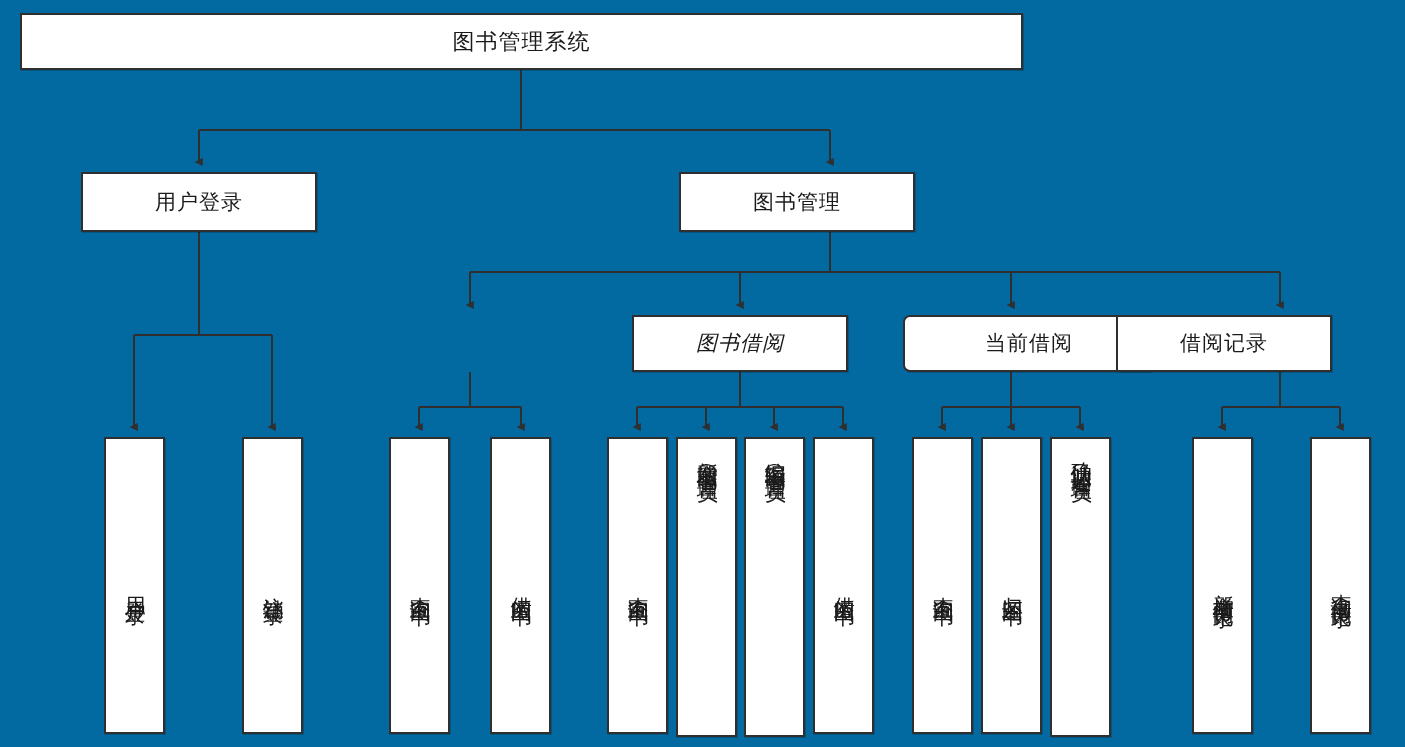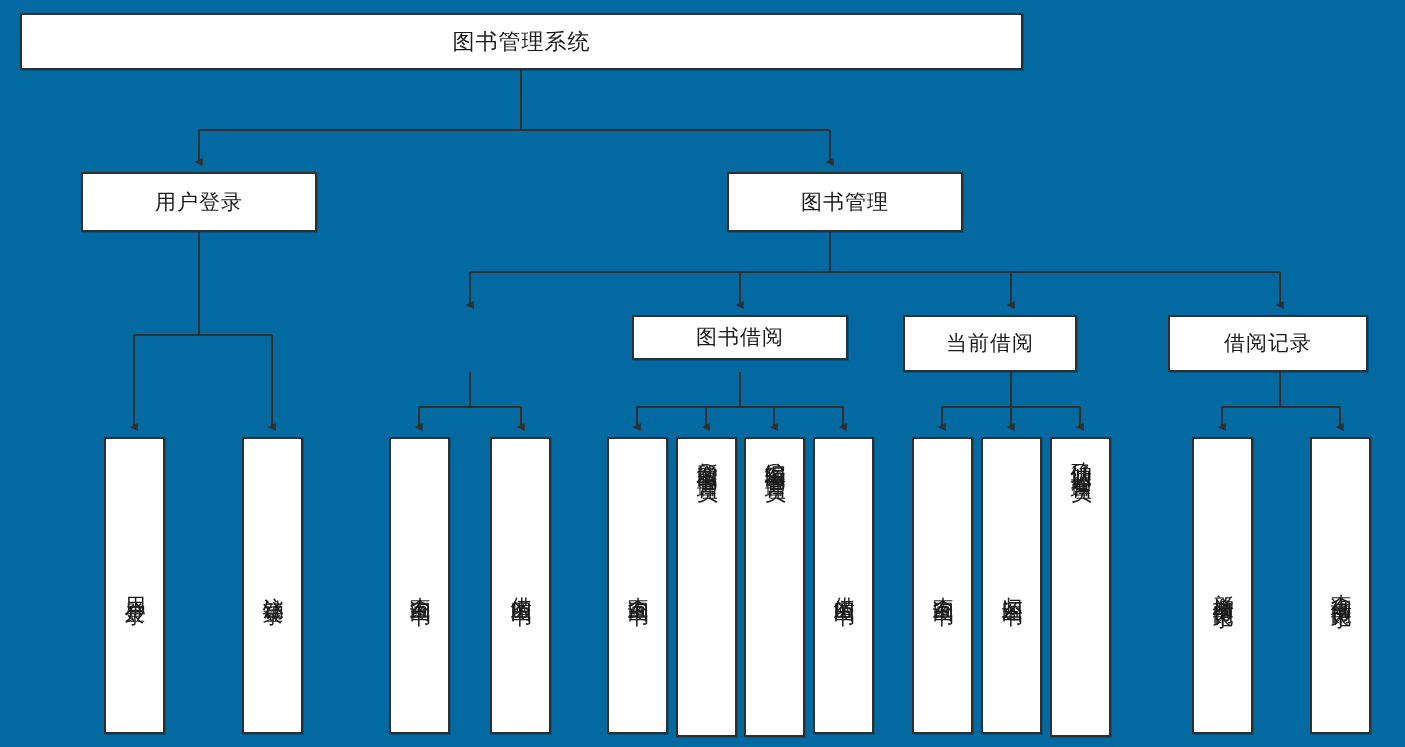--- a/index.html
+++ b/index.html
@@ -126,31 +126,31 @@
     </g>
   </svg>
 
   <div class="node root" style="left:20px; top:13px; width:1003px; height:57px;">
     <span class="label">图书管理系统</span>
   </div>
 
   <div class="node branch" style="left:81px; top:172px; width:236px; height:60px;">
     <span class="label">用户登录</span>
   </div>
-  <div class="node branch" style="left:727px; top:172px; width:236px; height:60px;">
+  <div class="node branch" style="left:679px; top:172px; width:236px; height:60px;">
     <span class="label">图书管理</span>
   </div>
 
-  <div class="node branch" style="left:632px; top:315px; width:216px; height:45px;">
+  <div class="node branch" style="left:632px; top:315px; width:216px; height:57px;font-style:italic;">
     <span class="label">图书借阅</span>
   </div>
-  <div class="node branch" style="left:903px; top:315px; width:174px; height:57px;">
+  <div class="node branch" style="left:903px; top:315px; width:252px; height:57px;border-radius:7px;">
     <span class="label">当前借阅</span>
   </div>
-  <div class="node branch" style="left:1168px; top:315px; width:200px; height:57px;">
+  <div class="node branch" style="left:1116px; top:315px; width:216px; height:57px;">
     <span class="label">借阅记录</span>
   </div>
 
   <div class="node leaf centered" style="left:104px; top:437px; width:61px; height:297px;">
     <span class="label">用户登录</span>
   </div>
   <div class="node leaf centered" style="left:242px; top:437px; width:61px; height:297px;">
     <span class="label">注销登录</span>
   </div>
 

